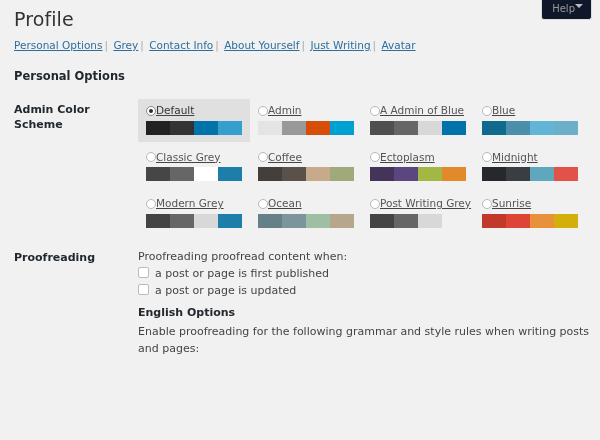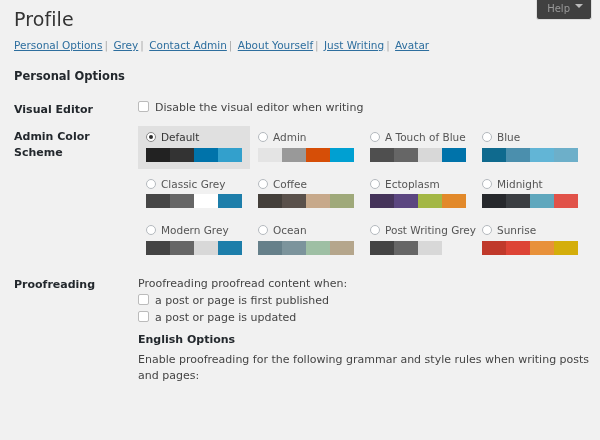--- a/index.html
+++ b/index.html
@@ -13,28 +13,28 @@
     overflow:hidden;
     position:relative;
   }
 
   
   #help-tab-wrap {
     position:absolute; top:0; right:8px;
     display:flex; justify-content:flex-end;
   }
   #help-tab {
-    background:#404040;
+    background:#0f172a;
     border:1px solid #ddd;
     border-top:none;
     border-radius:0 0 3px 3px;
     padding:4px 8px 5px 10px;
     font-size:10px;
     color:#999;
-    display:flex; align-items:flex-start; gap:5px;
+    display:flex; align-items:flex-start; 
     line-height:1;
     cursor:pointer;
   }
   .help-caret {
     width:0;height:0;
     border-left:4px solid transparent;
     border-right:4px solid transparent;
     border-top:4px solid #bbb;
     display:block;
   }
@@ -110,21 +110,21 @@
     display:flex; flex-wrap:wrap;
     width:448px;
     margin-top:-2px;
   }
   .scheme {
     width:112px;
     padding:6px 8px 7px 8px;
     margin:0 0 4px 0;
   }
   .scheme.selected { background:#e0e0e0; }
-  .scheme-head { display:flex; align-items:flex-start; gap:5px; line-height:1; }
+  .scheme-head { display:flex; align-items:flex-end; line-height:1;text-decoration:underline; }
   .radio {
     width:10px;height:10px;border-radius:50%;
     border:1px solid #b4b9be; background:#fff;
     display:inline-block; position:relative; flex:none;
     cursor:pointer;
   }
   .radio.on { border-color:#888; }
   .radio.on:after{
     content:""; position:absolute; left:2px; top:2px;
     width:4px;height:4px;border-radius:50%;
@@ -147,40 +147,31 @@
     <span>Help</span>
     <span class="help-caret"></span>
   </div>
 </div>
 
 <div id="page-title">Profile</div>
 
 <div id="profile-nav">
   <a href="#">Personal Options</a><span class="sep">|</span>
   <a href="#">Grey</a><span class="sep">|</span>
-  <a href="#">Contact Admin</a><span class="sep">|</span>
+  <a href="#">Contact Info</a><span class="sep">|</span>
   <a href="#">About Yourself</a><span class="sep">|</span>
   <a href="#">Just Writing</a><span class="sep">|</span>
   <a href="#">Avatar</a>
 </div>
 
 <div id="section-heading">Personal Options</div>
 
 <table id="form-table">
   <tbody>
 
-    <tr>
-      <th>Visual Editor</th>
-      <td>
-        <label class="cb-row">
-          <span class="cb"></span>
-          <span class="lbl">Disable the visual editor when writing</span>
-        </label>
-      </td>
-    </tr>
 
     <tr>
       <th>Admin Color Scheme</th>
       <td>
         <div id="color-picker">
             <div class="scheme selected">
               <div class="scheme-head">
                 <span class="radio on"></span>
                 <span class="scheme-name">Default</span>
               </div>
@@ -199,21 +190,21 @@
               <div class="palette">
                 <span style="background: rgb(228, 228, 228);"></span>
                 <span style="background: rgb(153, 153, 153);"></span>
                 <span style="background: rgb(214, 78, 7);"></span>
                 <span style="background: rgb(0, 160, 210);"></span>
               </div>
             </div>
             <div class="scheme">
               <div class="scheme-head">
                 <span class="radio"></span>
-                <span class="scheme-name">A Touch of Blue</span>
+                <span class="scheme-name">A Admin of Blue</span>
               </div>
               <div class="palette">
                 <span style="background: rgb(79, 79, 79);"></span>
                 <span style="background: rgb(102, 102, 102);"></span>
                 <span style="background: rgb(216, 216, 216);"></span>
                 <span style="background: rgb(0, 115, 170);"></span>
               </div>
             </div>
             <div class="scheme">
               <div class="scheme-head">

